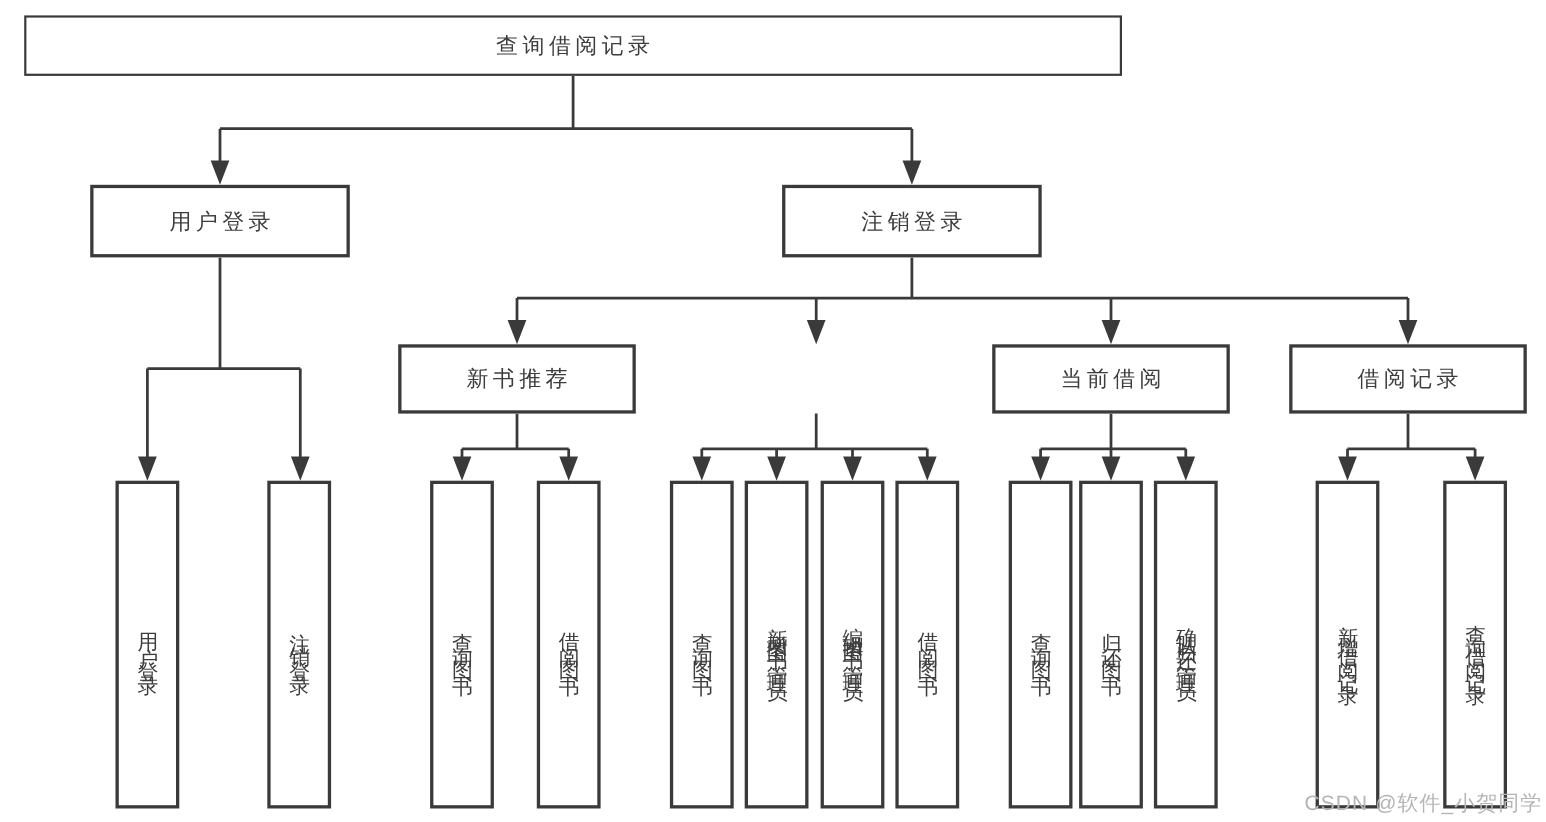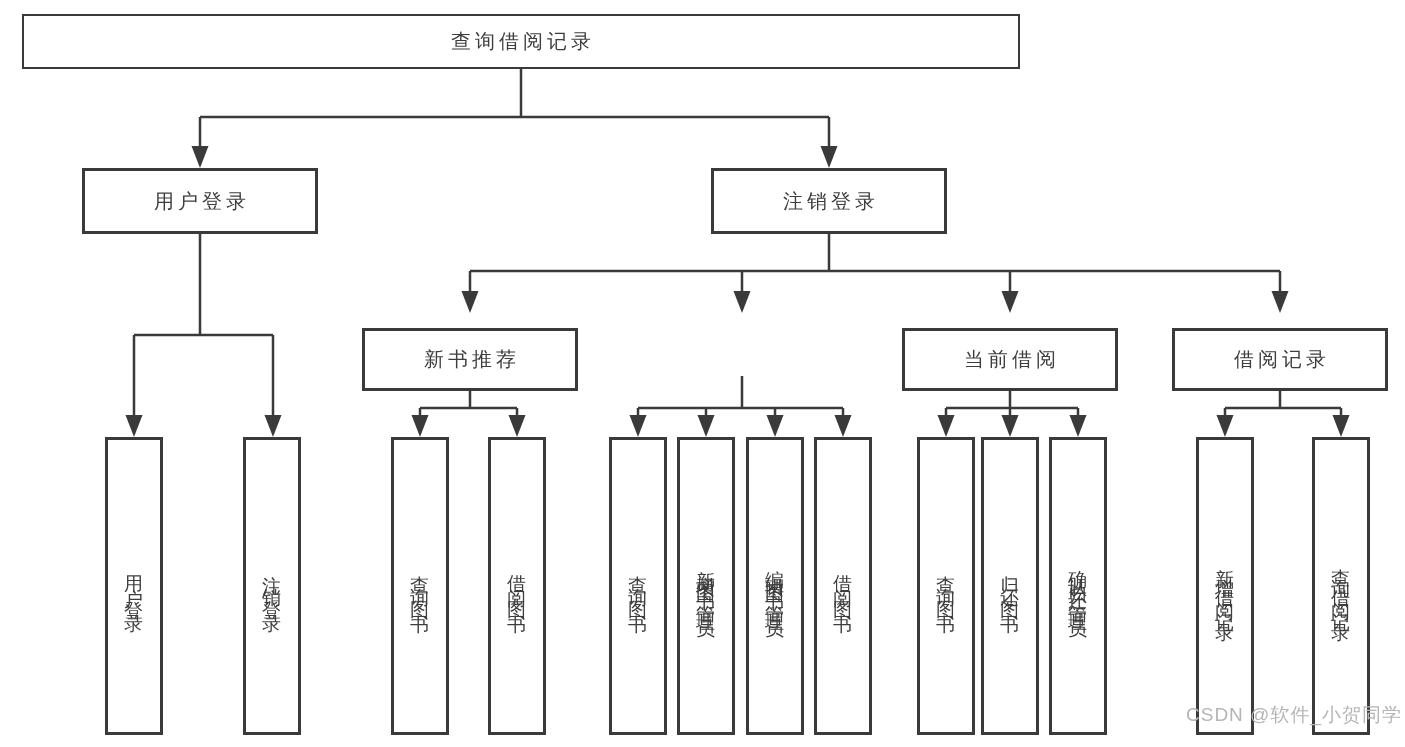--- a/index.html
+++ b/index.html
@@ -40,37 +40,37 @@
     white-space: nowrap;
   }
   .root {
     left: 22px; top: 14px; width: 998px; height: 55px;
     border-width: 2px;
   }
   .lvl2 {
     top: 168px; width: 236px; height: 66px;
   }
   .lvl3 {
-    top: 313px; width: 216px; height: 63px; margin-top: 15px;
+    top: 313px; width: 216px; height: 63px;
   }
   .leaf {
     top: 437px; width: 58px; height: 298px;
     writing-mode: vertical-rl;
     text-orientation: mixed;
     font-size: 19px;
     line-height: 1;
     white-space: nowrap;
   }
   .sp-lg { letter-spacing: 13px; }
   .sp-md { letter-spacing: 11px; }
   .sp-sm { letter-spacing: 7px; }
   .watermark {
     position: absolute;
     left: 1186px;
-    top: 702px;
+    top: 717px;
     font-size: 19px;
     color: #b5b5b5;
     letter-spacing: 1px;
     white-space: nowrap;
     z-index: 5;
   }
 </style>
 </head>
 <body>
 

